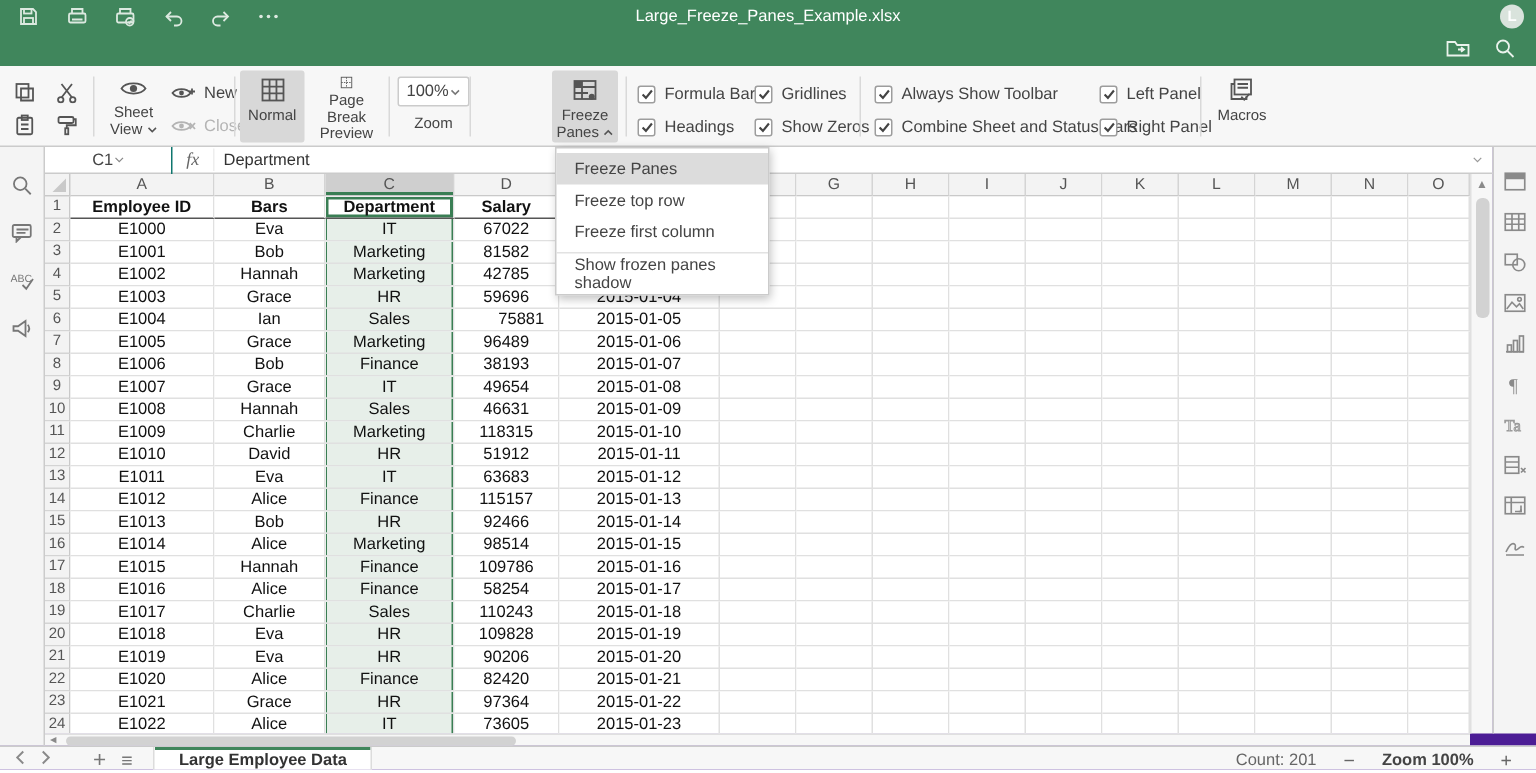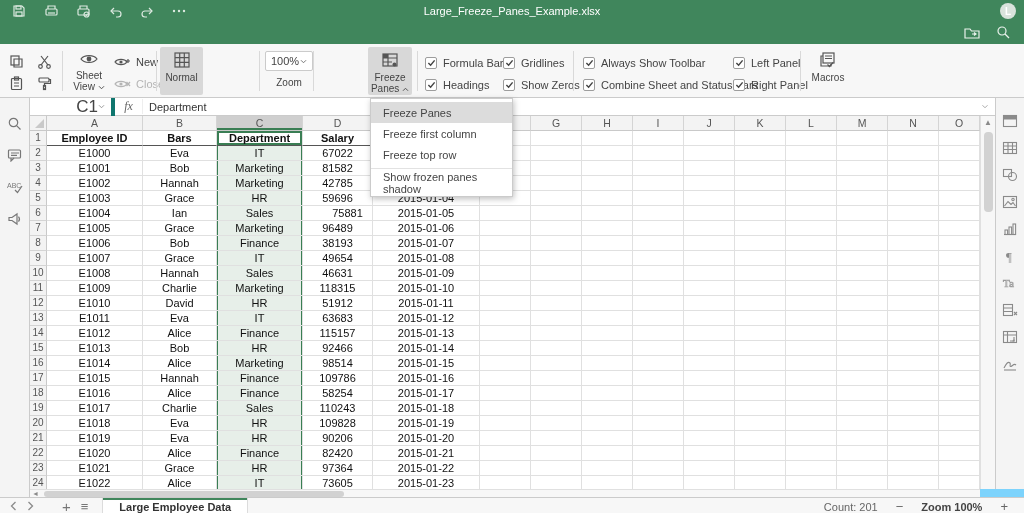--- a/index.html
+++ b/index.html
@@ -1,18 +1,18 @@
 <!DOCTYPE html>
 <html><head>
 <meta charset="utf-8">
 <style>
   * { margin:0; padding:0; box-sizing:border-box; }
   html,body { width:1024px; height:515px; overflow:hidden; }
   body { font-family:"Liberation Sans","DejaVu Sans",sans-serif; font-size:11px; color:#444; background:#fff; }
-  #app { position:relative; width:1024px; height:513px; overflow:hidden; background:#7dd3fc;text-decoration:underline; }
+  #app { position:relative; width:1024px; height:513px; overflow:hidden; background:#4c1d95;text-decoration:underline; }
 
   
   .titlebar { position:absolute; left:0; top:0; width:1024px; height:22px; background:#40865c; display:flex; align-items:center; }
   .titlebar .tb-icons { display:flex; align-items:center; gap:14px; padding-left:10px; }
   .titlebar .tbtn { width:18px; height:16px; display:flex; align-items:center; justify-content:center; opacity:.92; }
   .titlebar svg { stroke:#eaf2ec; fill:none; stroke-width:1.2; }
   .tb-title { position:absolute; left:0; right:0; text-align:center; color:#fff; font-size:11px; pointer-events:none; }
   .avatar { position:absolute; right:8px; top:3px; width:16px; height:16px; border-radius:50%; background:#d9e3dc; color:#fff; font-size:10px; font-weight:bold; display:flex; align-items:center; justify-content:center; }
 
   
@@ -34,21 +34,21 @@
   .inlbtn.dis { color:#b4b4b4; }
   .inlbtn.dis svg { stroke:#b4b4b4; }
   .zoomsel { position:absolute; left:265px; top:7px; width:48px; height:20px; background:#fff; border:1px solid #cbcbcb; border-radius:2px; display:flex; align-items:center; justify-content:space-between; padding:0 5px; font-size:11px; }
   .zoomlbl { position:absolute; left:265px; top:33px; width:48px; text-align:center; font-size:10px; color:#444; }
   .chk { position:absolute; display:flex; align-items:center; gap:6px; font-size:11px; color:#444; height:14px; }
   .box { width:12px; height:12px; background:#fff; border:1px solid #9d9d9d; border-radius:2px; display:flex; align-items:center; justify-content:center; }
   .box svg { stroke:#444; stroke-width:1.6; }
 
   
   .fbar { position:absolute; left:30px; top:98px; width:965px; height:18px; background:#fff; border-bottom:1px solid #cbcbcb; display:flex; align-items:center; }
-  .namebox { width:85px; height:18px; border-right:4px solid #0f766e; display:flex; align-items:center; justify-content:flex-end; padding:0 6px; font-size:17px; color:#444; }
+  .namebox { width:85px; height:18px; border-right:1px solid #0f766e; display:flex; align-items:center; justify-content:center; padding:0 6px; font-size:11px; color:#444; }
   .fx { width:28px; text-align:center; font-family:"Liberation Serif","DejaVu Serif",serif; font-style:italic; font-size:12px; color:#666; border-right:1px solid #eee; }
   .fcontent { flex:1; padding-left:6px; font-size:11px; color:#333; }
   .fcollapse { width:20px; display:flex; justify-content:center; }
 
   
   .lpanel { position:absolute; left:0; top:98px; width:30px; height:399px; background:#f4f4f4; border-right:1px solid #cbcbcb; display:flex; flex-direction:column; align-items:center; padding-top:16px; gap:14px; }
   .lpanel svg { stroke:#777; fill:none; stroke-width:1.2; }
   .rpanel { position:absolute; right:0; top:98px; width:29px; height:391px; background:#f4f4f4; border-left:1px solid #cbcbcb; display:flex; flex-direction:column; align-items:center; padding-top:14px; gap:9px; }
   .rpanel svg { stroke:#8a8a8a; fill:none; stroke-width:1.1; }
   .pico { width:18px; height:18px; display:flex; align-items:center; justify-content:center; }
@@ -212,20 +212,28 @@
       <span>Close</span>
     </div>
     <div class="tsep" style="left:156px;"></div>
 
     <div class="bigbtn on" style="left:160px;width:43px;">
       <svg width="20" height="20" viewBox="0 0 20 20">
           <rect x="3" y="3" width="14" height="14"></rect>
           <path d="M3,7.7 h14 M3,12.3 h14 M7.7,3 v14 M12.3,3 v14"></path>
         </svg>
       <span class="lbl">Normal</span>
+    </div>
+    <div class="bigbtn" style="left:205px;width:52px;">
+      <svg width="20" height="20" viewBox="0 0 20 20">
+          <rect x="3" y="3" width="14" height="14"></rect>
+          <path d="M3,10 h14" stroke-dasharray="2,1.5"></path>
+          <path d="M10,3 v14" stroke-dasharray="2,1.5"></path>
+        </svg>
+      <span class="lbl">Page Break Preview</span>
     </div>
     <div class="tsep" style="left:259px;"></div>
 
     <div class="zoomsel">
       <span>100%</span>
       <svg width="7" height="5" viewBox="0 0 8 6">
           <polyline points="1,1.5 4,4.5 7,1.5" stroke="#777" fill="none"></polyline>
         </svg>
     </div>
     <div class="zoomlbl">Zoom</div>
@@ -916,19 +924,19 @@
     <div class="right">
       <span>Count: 201</span>
       <span class="pm">−</span>
       <span class="zoomtxt">Zoom 100%</span>
       <span class="pm">+</span>
     </div>
   </div>
 
   <div class="dropdown">
     <div class="ditem hl">Freeze Panes</div>
+    <div class="ditem">Freeze top row</div>
     <div class="ditem">Freeze first column</div>
-    <div class="ditem">Freeze top row</div>
     <div class="dsep"></div>
     <div class="ditem">Show frozen panes shadow</div>
   </div>
 
 </div>
 
 </body></html>

